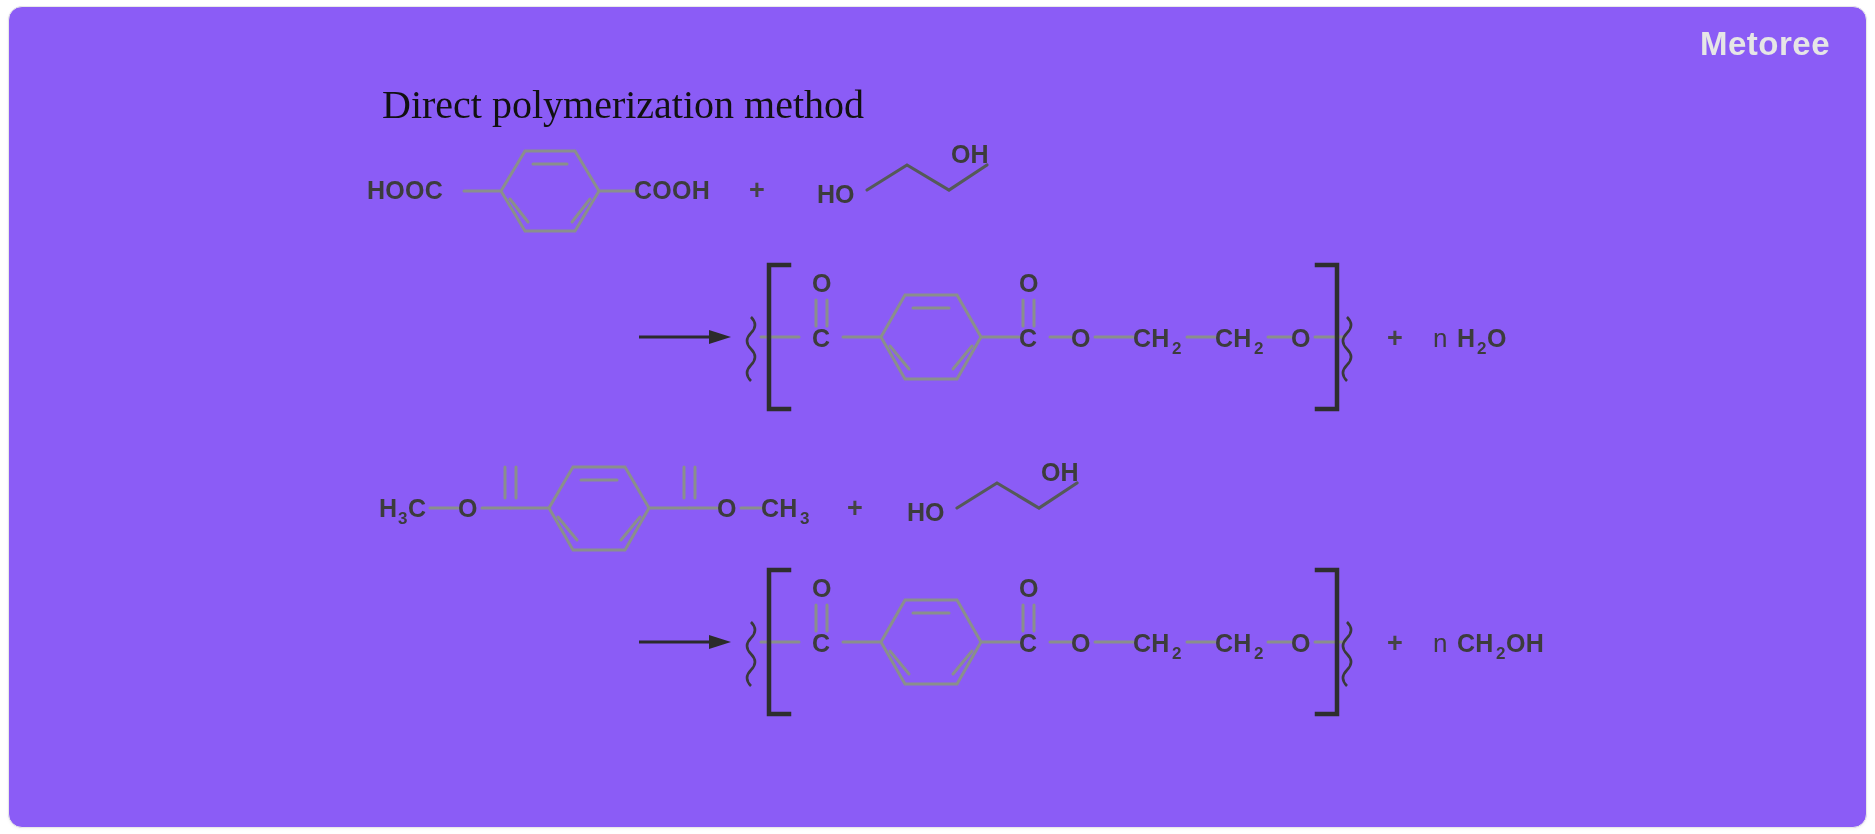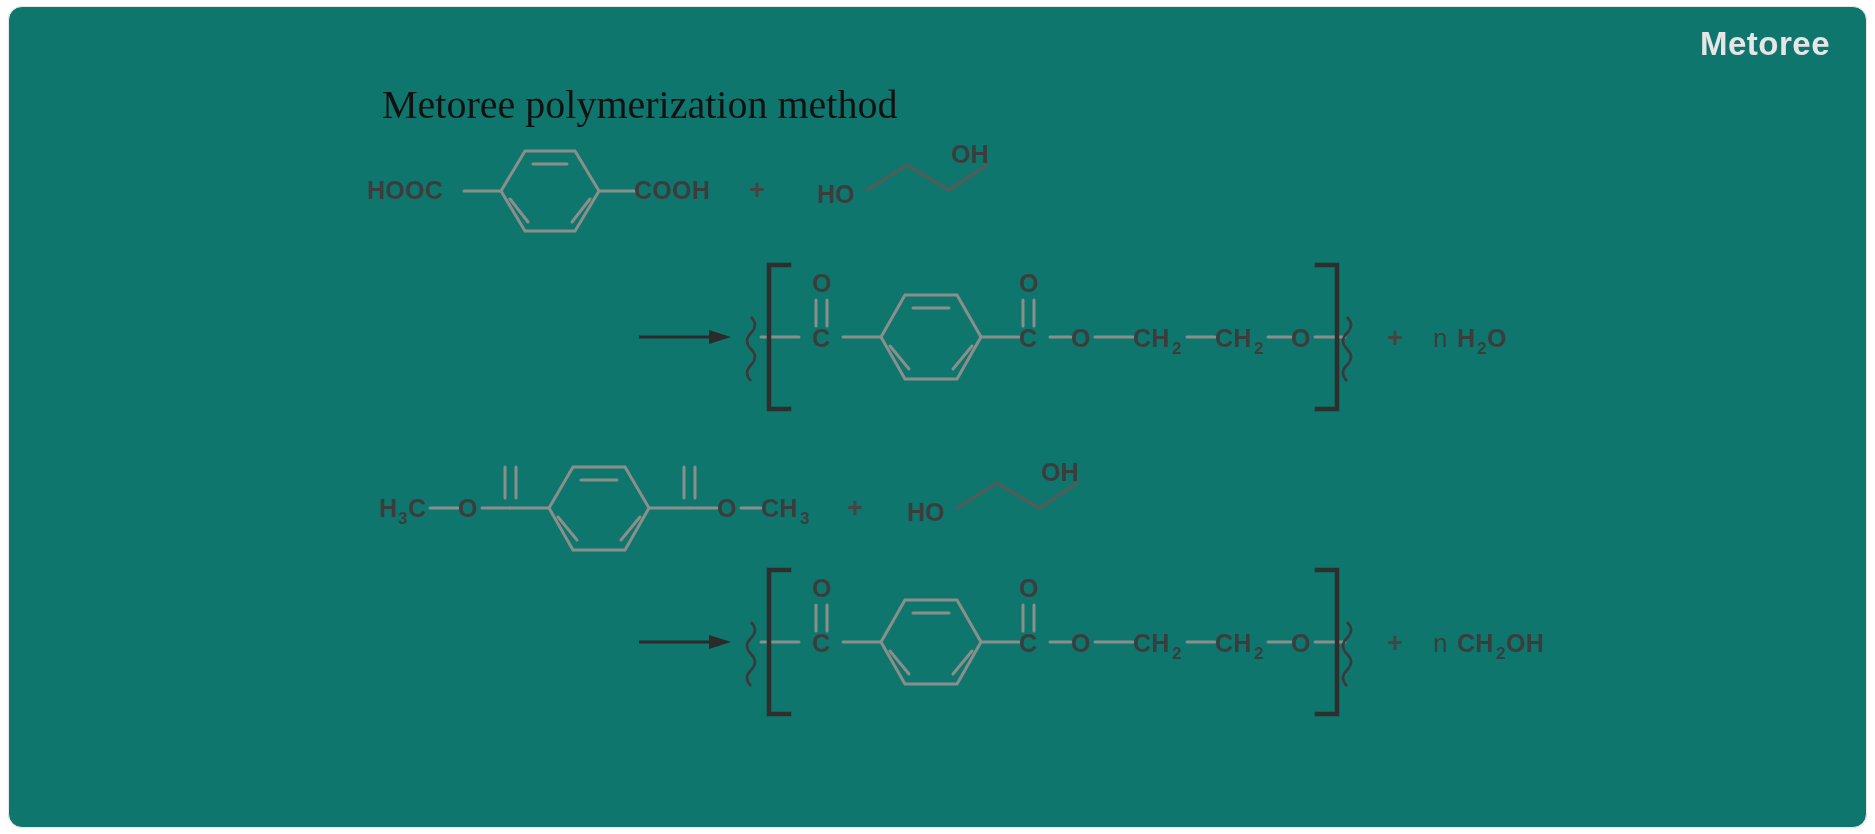--- a/index.html
+++ b/index.html
@@ -14,21 +14,21 @@
     font-family: "Liberation Sans", sans-serif;
     overflow: hidden;
   }
 
   #card {
     position: absolute;
     left: 8px;
     top: 6px;
     width: 1857px;
     height: 820px;
-    background: #0f766e;
+    background: #8b5cf6;
     border: 1px solid #e8e8e8;
     border-radius: 14px;
     box-shadow: 0 1px 3px rgba(0,0,0,0.05);
     overflow: hidden;
   }
 
   #watermark {
     position: absolute;
     right: 36px;
     top: 18px;
@@ -114,21 +114,21 @@
     fill: none;
   }
 </style>
 </head>
 <body>
 
 <div id="card">
 
   <div id="watermark">Metoree</div>
 
-  <div class="scheme-title" id="title-direct">Metoree polymerization method</div>
+  <div class="scheme-title" id="title-direct">Direct polymerization method</div>
 
   <svg class="rxn" id="rxn1" width="1857" height="290">
 
     <g>
       <text class="atom" x="358" y="62">HOOC</text>
       <line class="bond" x1="455" y1="54" x2="492" y2="54"></line>
 
       <g>
         <polygon class="bond" points="492,54 516,14 566,14 590,54 566,94 516,94"></polygon>
         <line class="bond" x1="524" y1="27" x2="558" y2="27"></line>

